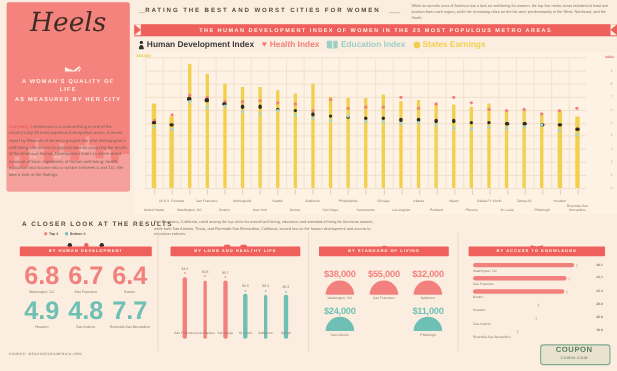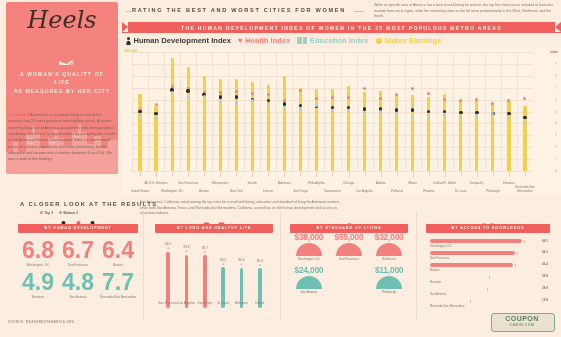--- a/index.html
+++ b/index.html
@@ -157,21 +157,21 @@
   
   .hl-bars{position:absolute;left:4px;right:4px;top:16px;bottom:2px;}
   .hl-col{position:absolute;bottom:14px;width:16px;text-align:center;}
   .hl-val{font-size:3.2px;color:#8d7868;margin-bottom:1px;}
   .hl-icon{font-size:3.4px;line-height:1;margin-bottom:1px;}
   .hl-bar{width:3.6px;margin:0 auto;border-radius:1.8px;}
   .hl-lab{position:absolute;bottom:2px;left:50%;transform:translateX(-50%);
     width:24px;text-align:center;font-size:3.1px;line-height:1.2;color:#8d7868;}
 
   
-  .sl-grid{position:absolute;left:0;top:8px;width:100%;}
+  .sl-grid{position:absolute;left:0;top:20px;width:100%;}
   .sl-row{display:flex;justify-content:space-between;margin-bottom:4px;}
   .sl-cell{width:32%;text-align:center;}
   .sl-val{font-size:8.4px;font-weight:bold;letter-spacing:-.2px;}
   .sl-val.top{color:#f2817d;}
   .sl-val.bot{color:#6ec0b4;}
   .sl-dome{width:26px;height:13px;margin:1px auto 0;border-radius:13px 13px 0 0;}
   .sl-dome.top{background:#f2817d;}
   .sl-dome.bot{background:#6ec0b4;}
   .sl-lab{font-size:3.1px;color:#8d7868;margin-top:1.5px;line-height:1.2;}
 

